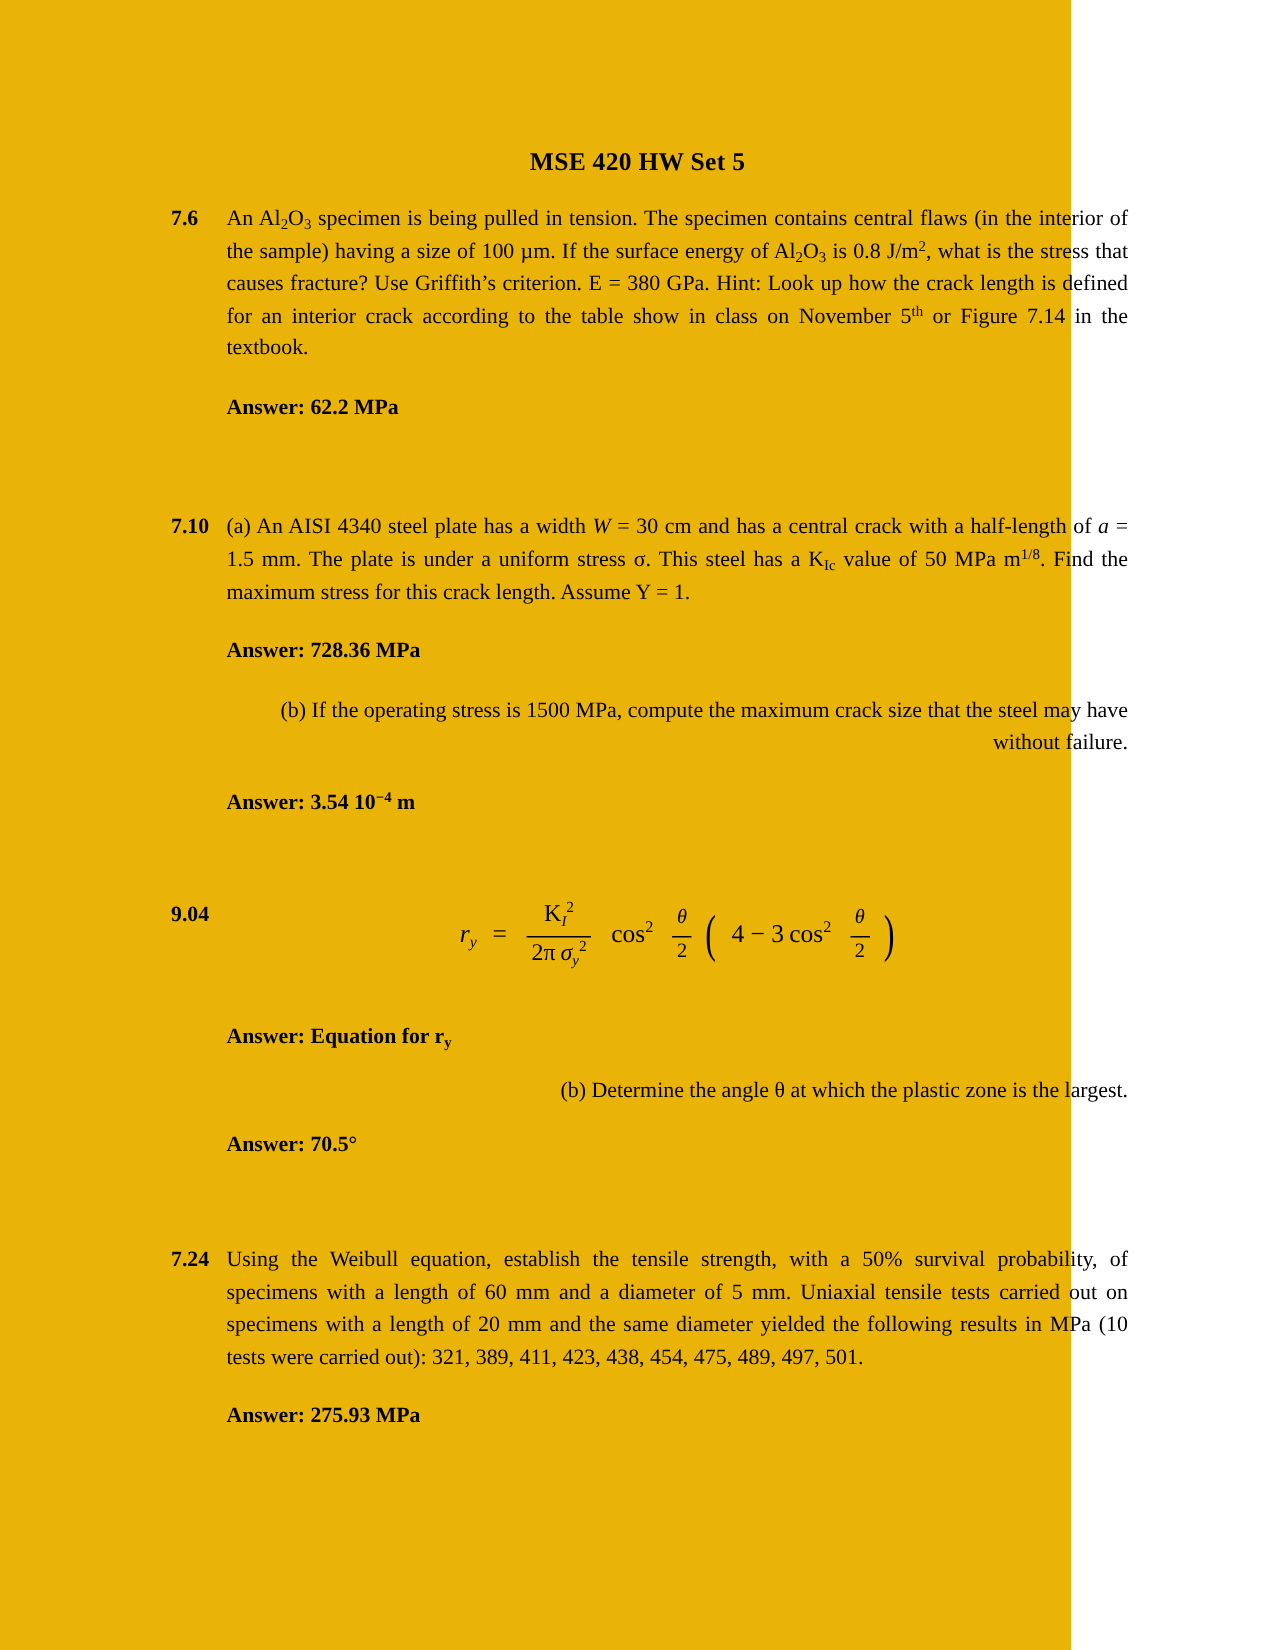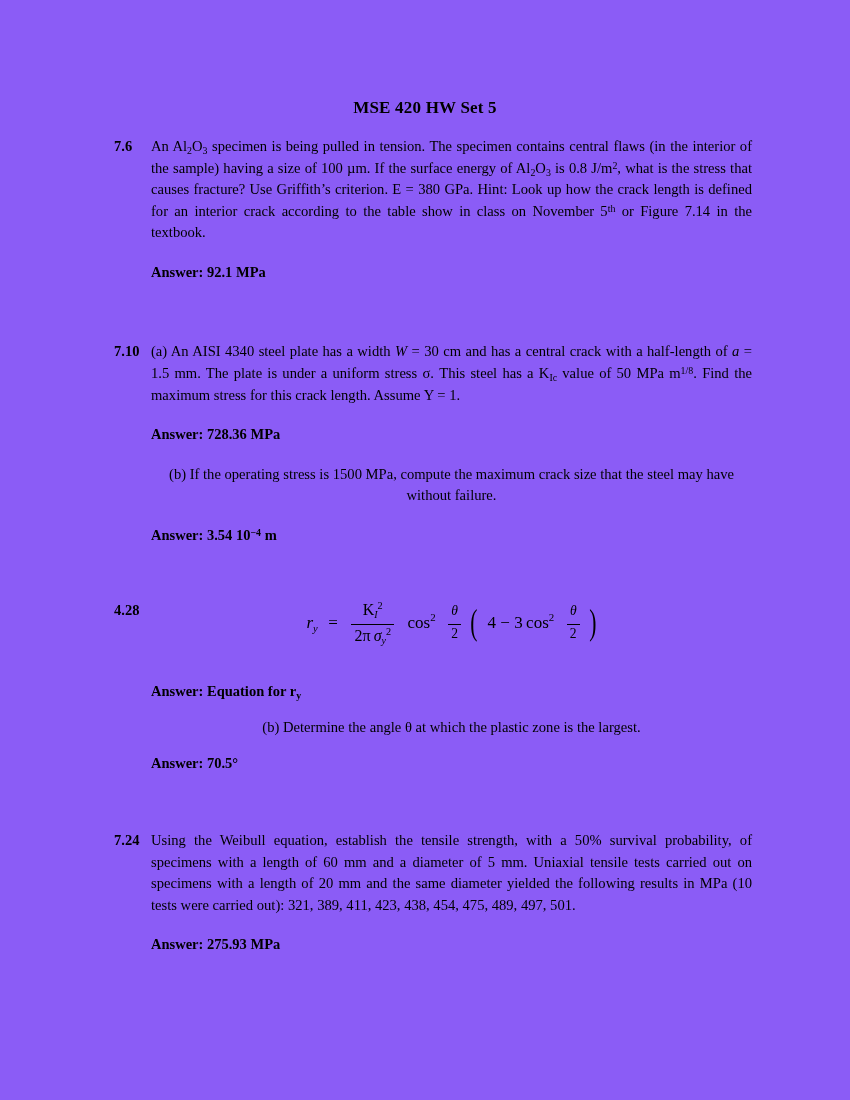--- a/index.html
+++ b/index.html
@@ -12,23 +12,23 @@
     height: 1100px;
     font-family: "Liberation Serif", "DejaVu Serif", serif;
     color: #000000;
     position: relative;
     overflow: hidden;
   }
   .page {
     position: absolute;
     left: 0;
     top: 0;
-    width: 850px;
+    width: 714px;
     height: 1100px;
-    background: #8b5cf6;
+    background: #eab308;
   }
   .doc-title {
     position: absolute;
     left: 0;
     top: 98px;
     width: 850px;
     text-align: center;
     font-weight: bold;
     font-size: 17px;
     letter-spacing: 0.2px;
@@ -59,21 +59,21 @@
     margin-left: 53px;
   }
   .para {
     font-size: 14.6px;
     line-height: 21.6px;
     text-align: justify;
     margin: 0;
     text-justify: inter-word;
   }
   .para.nojust {
-    text-align: center;
+    text-align: right;
   }
   .gap-sm { height: 14px; }
   .gap-md { height: 18px; }
   .answer {
     font-size: 14.5px;
     line-height: 21.5px;
     font-weight: bold;
     margin: 0;
   }
   sub { font-size: 0.68em; line-height: 0; vertical-align: -0.28em; }
@@ -145,39 +145,39 @@
 
   <div class="doc-title">MSE 420 HW Set 5</div>
 
   <div class="content">
 
     <div class="problem">
       <div class="pnum">7.6</div>
       <div class="pbody">
         <p class="para">An Al<sub>2</sub>O<sub>3</sub> specimen is being pulled in tension. The specimen contains central flaws (in the interior of the sample) having a size of 100&nbsp;µm. If the surface energy of Al<sub>2</sub>O<sub>3</sub> is 0.8 J/m<sup>2</sup>, what is the stress that causes fracture? Use Griffith’s criterion. E = 380 GPa. Hint: Look up how the crack length is defined for an interior crack according to the table show in class on November 5<sup>th</sup> or Figure 7.14 in the textbook.</p>
         <div class="gap-md"></div>
-        <p class="answer">Answer: 92.1 MPa</p>
+        <p class="answer">Answer: 62.2 MPa</p>
       </div>
     </div>
 
     <div class="problem" style="margin-top:58px;">
       <div class="pnum">7.10</div>
       <div class="pbody">
         <p class="para">(a) An AISI 4340 steel plate has a width <span class="italic">W</span> = 30 cm and has a central crack with a half-length of <span class="italic">a</span> = 1.5 mm. The plate is under a uniform stress σ. This steel has a K<sub>Ic</sub> value of 50 MPa m<sup>1/8</sup>. Find the maximum stress for this crack length. Assume Y = 1.</p>
         <div class="gap-md"></div>
         <p class="answer">Answer: 728.36 MPa</p>
         <div class="gap-md"></div>
         <p class="para nojust">(b) If the operating stress is 1500 MPa, compute the maximum crack size that the steel may have without failure.</p>
         <div class="gap-md"></div>
         <p class="answer">Answer: 3.54 10<sup>−4</sup> m</p>
       </div>
     </div>
 
     <div class="problem" style="margin-top:54px;">
-      <div class="pnum">4.28</div>
+      <div class="pnum">9.04</div>
       <div class="pbody">
 
         <div class="eq-wrap">
           <span class="eq">
             <span class="tok it">r<span class="subnum it">y</span></span>
             <span class="tok">&nbsp;=&nbsp;</span>
             <span class="frac">
               <span class="num">K<span class="subnum it">I</span><span class="supnum">2</span></span>
               <span class="den">2π <span class="it">σ</span><span class="subnum it">y</span><span class="supnum">2</span></span>
             </span>

